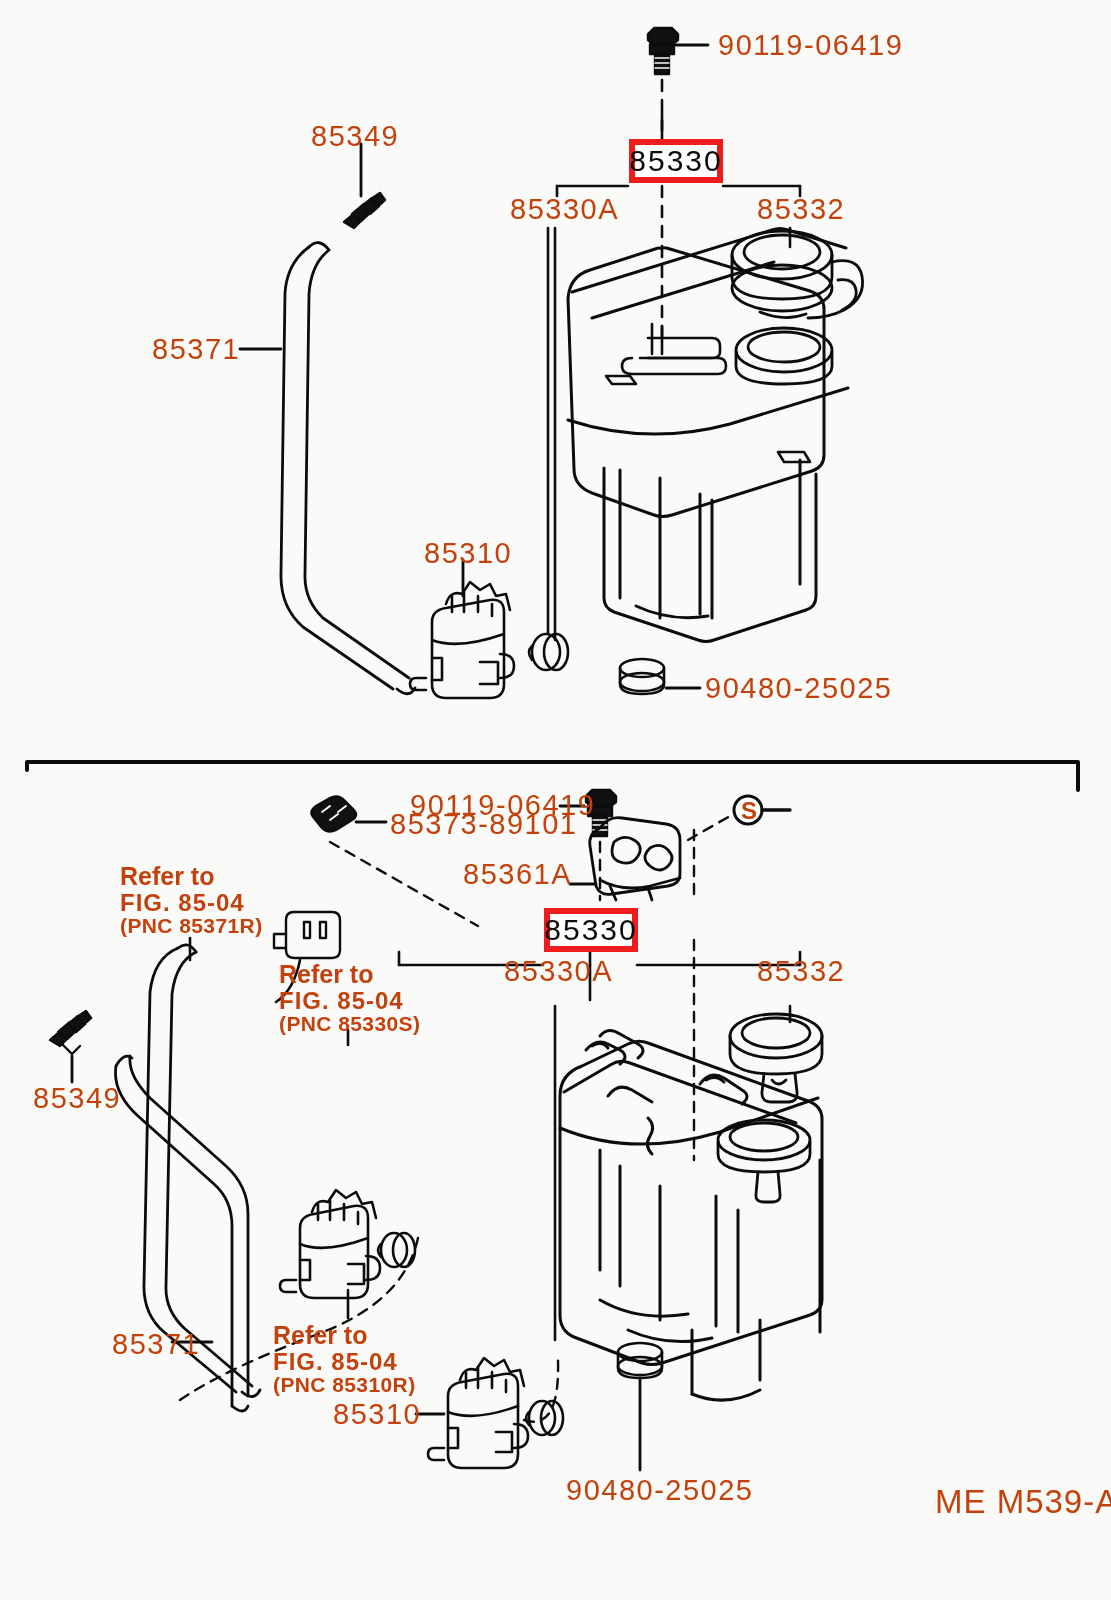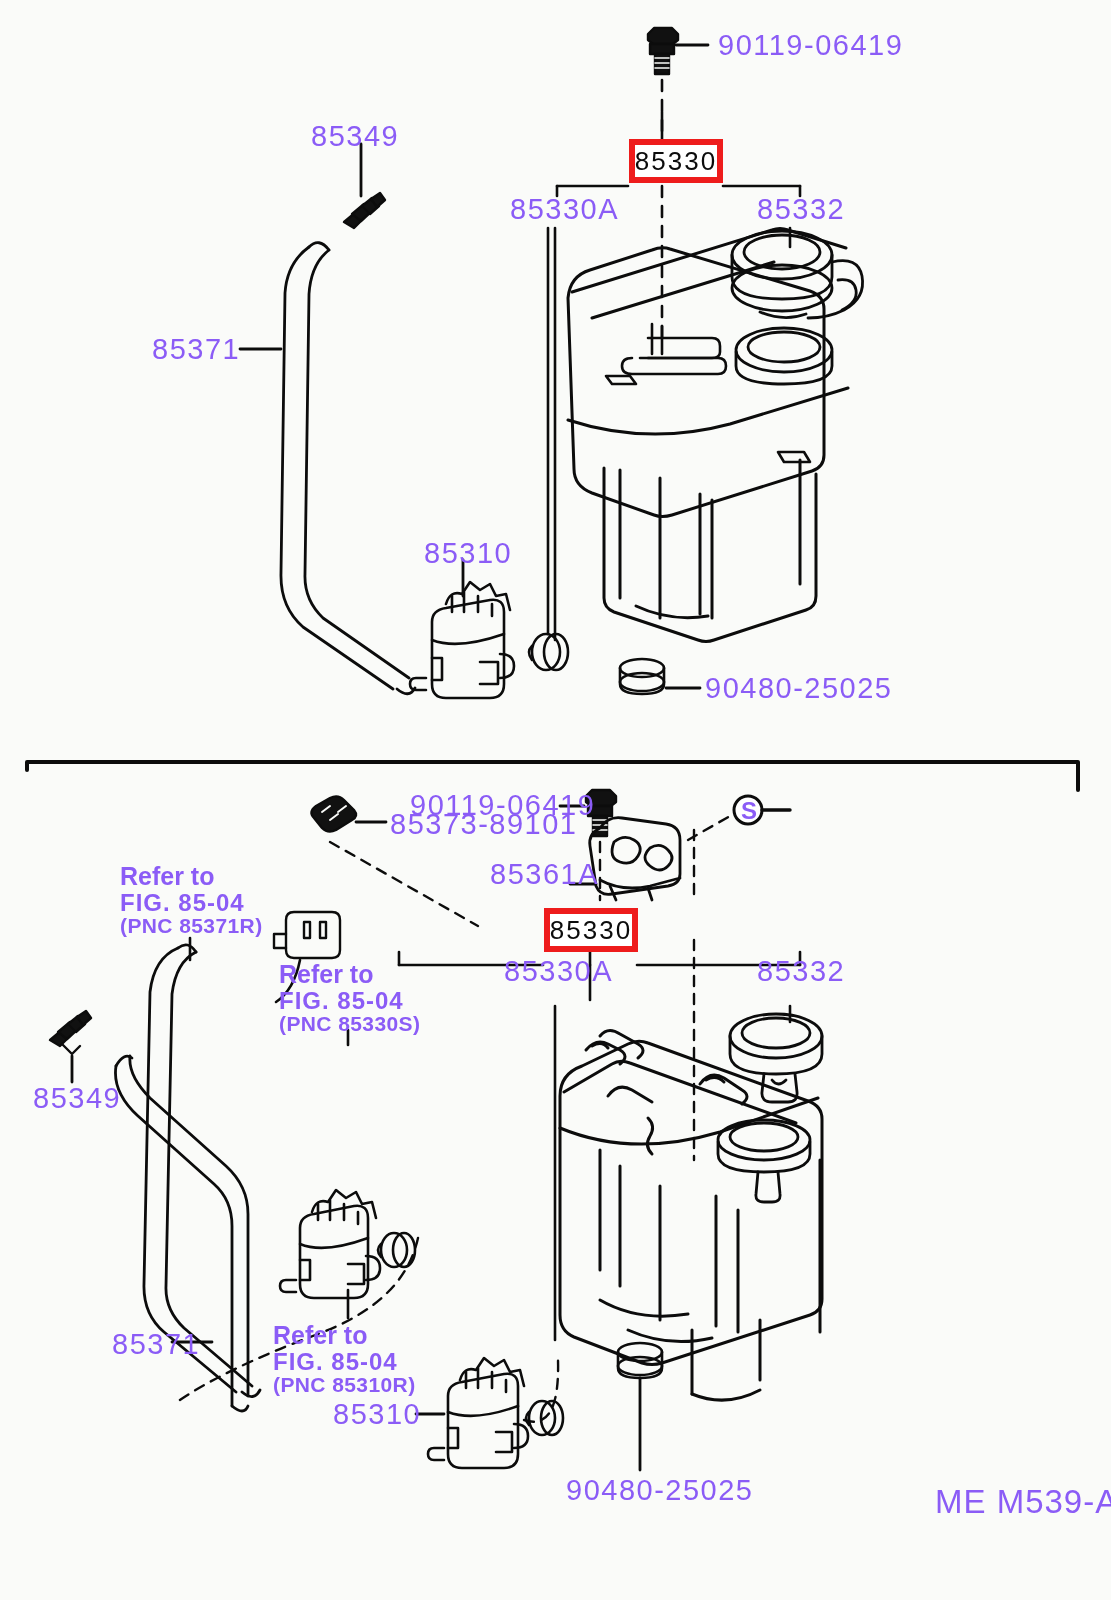--- a/index.html
+++ b/index.html
@@ -9,42 +9,42 @@
     font-family:"Liberation Sans", sans-serif;
     overflow:hidden;
     position:relative;
   }
   #sheet{position:absolute;inset:0;}
   svg.diagram{position:absolute;top:0;left:0;width:1111px;height:1600px;}
 
   .lbl{
     position:absolute;
     font-family:"Liberation Sans", sans-serif;
-    color:#8b5cf6;
+    color:#c2410c;
     white-space:nowrap;
     letter-spacing:0.5px;
   }
   .num{font-size:29px;letter-spacing:1.5px;}
   .jp{font-size:27px;letter-spacing:3px;font-family:"DejaVu Sans", sans-serif;}
   .refer{
     font-size:25px;line-height:1.06;font-weight:bold;letter-spacing:0px;
     font-family:"Liberation Sans", sans-serif;
   }
   .refer .l2{font-size:24px;letter-spacing:1px;}
   .refer .pnc{font-size:21px;letter-spacing:0.4px;}
   .footer{font-size:33px;letter-spacing:1px;}
 
   .hl{
     position:absolute;
     border:6px solid #ee1c1c;
     background:#ffffff;
     box-sizing:border-box;
     display:flex;align-items:center;justify-content:center;
   }
-  .hl span{font-size:26px;letter-spacing:2px;color:#0c0c0c;text-align:right;}
+  .hl span{font-size:30px;letter-spacing:2px;color:#0c0c0c;text-align:right;}
 </style>
 </head>
 <body>
 
 <div id="sheet">
 
   <svg class="diagram" viewBox="0 0 1111 1600">
     <g fill="none" stroke="#0c0c0c" stroke-width="2.6" stroke-linecap="round" stroke-linejoin="round">
 
       <g stroke-width="2.4">
@@ -327,21 +327,21 @@
   <div class="lbl num" style="left:510px;top:193px;">85330A</div>
   <div class="lbl num" style="left:757px;top:193px;">85332</div>
 
   <div class="hl" style="left:629px;top:139px;width:94px;height:44px;">
     <span>85330</span>
   </div>
 
 
   <div class="lbl num" style="left:410px;top:789px;">90119-06419</div>
   <div class="lbl num" style="left:390px;top:808px;">85373-89101</div>
-  <div class="lbl num" style="left:463px;top:858px;margin-left:27px;">85361A</div>
+  <div class="lbl num" style="left:463px;top:858px;">85361A</div>
   <div class="lbl" style="left:741px;top:797px;font-size:24px;font-weight:bold;">S</div>
 
   <div class="lbl num" style="left:504px;top:955px;">85330A</div>
   <div class="lbl num" style="left:757px;top:955px;">85332</div>
 
   <div class="hl" style="left:544px;top:908px;width:94px;height:44px;">
     <span>85330</span>
   </div>
 
   <div class="lbl num" style="left:33px;top:1082px;">85349</div>

